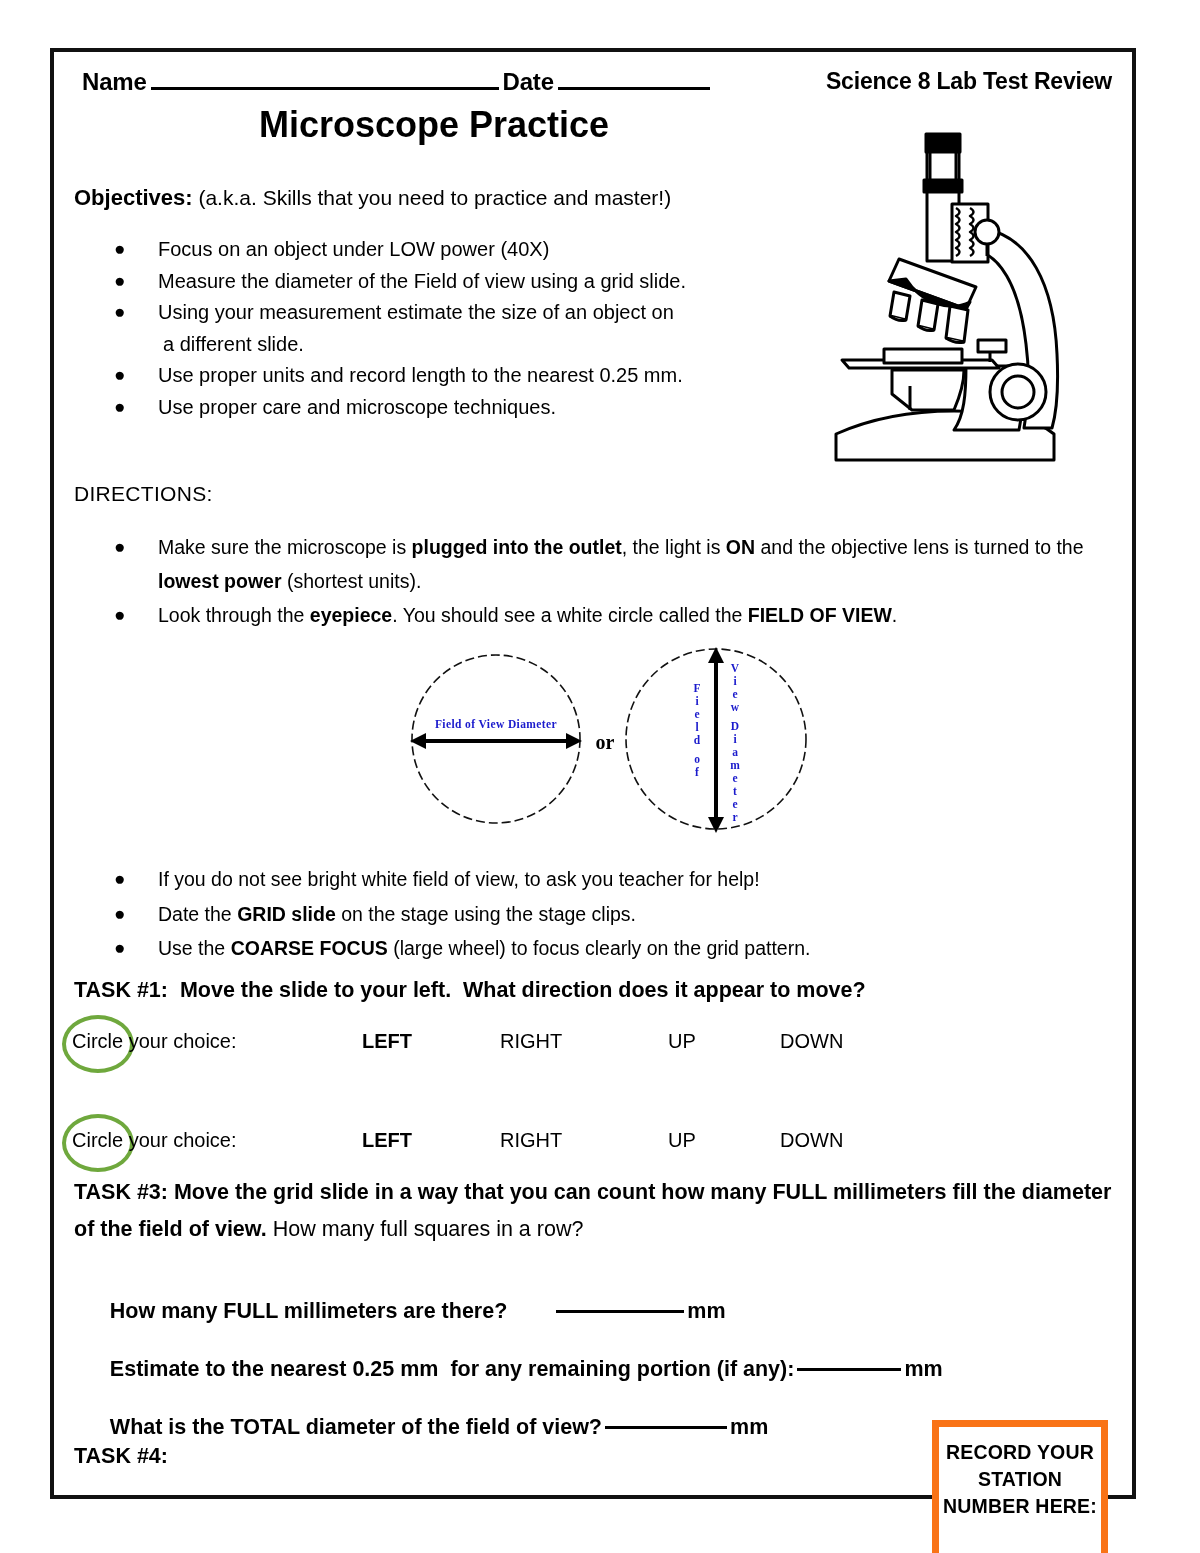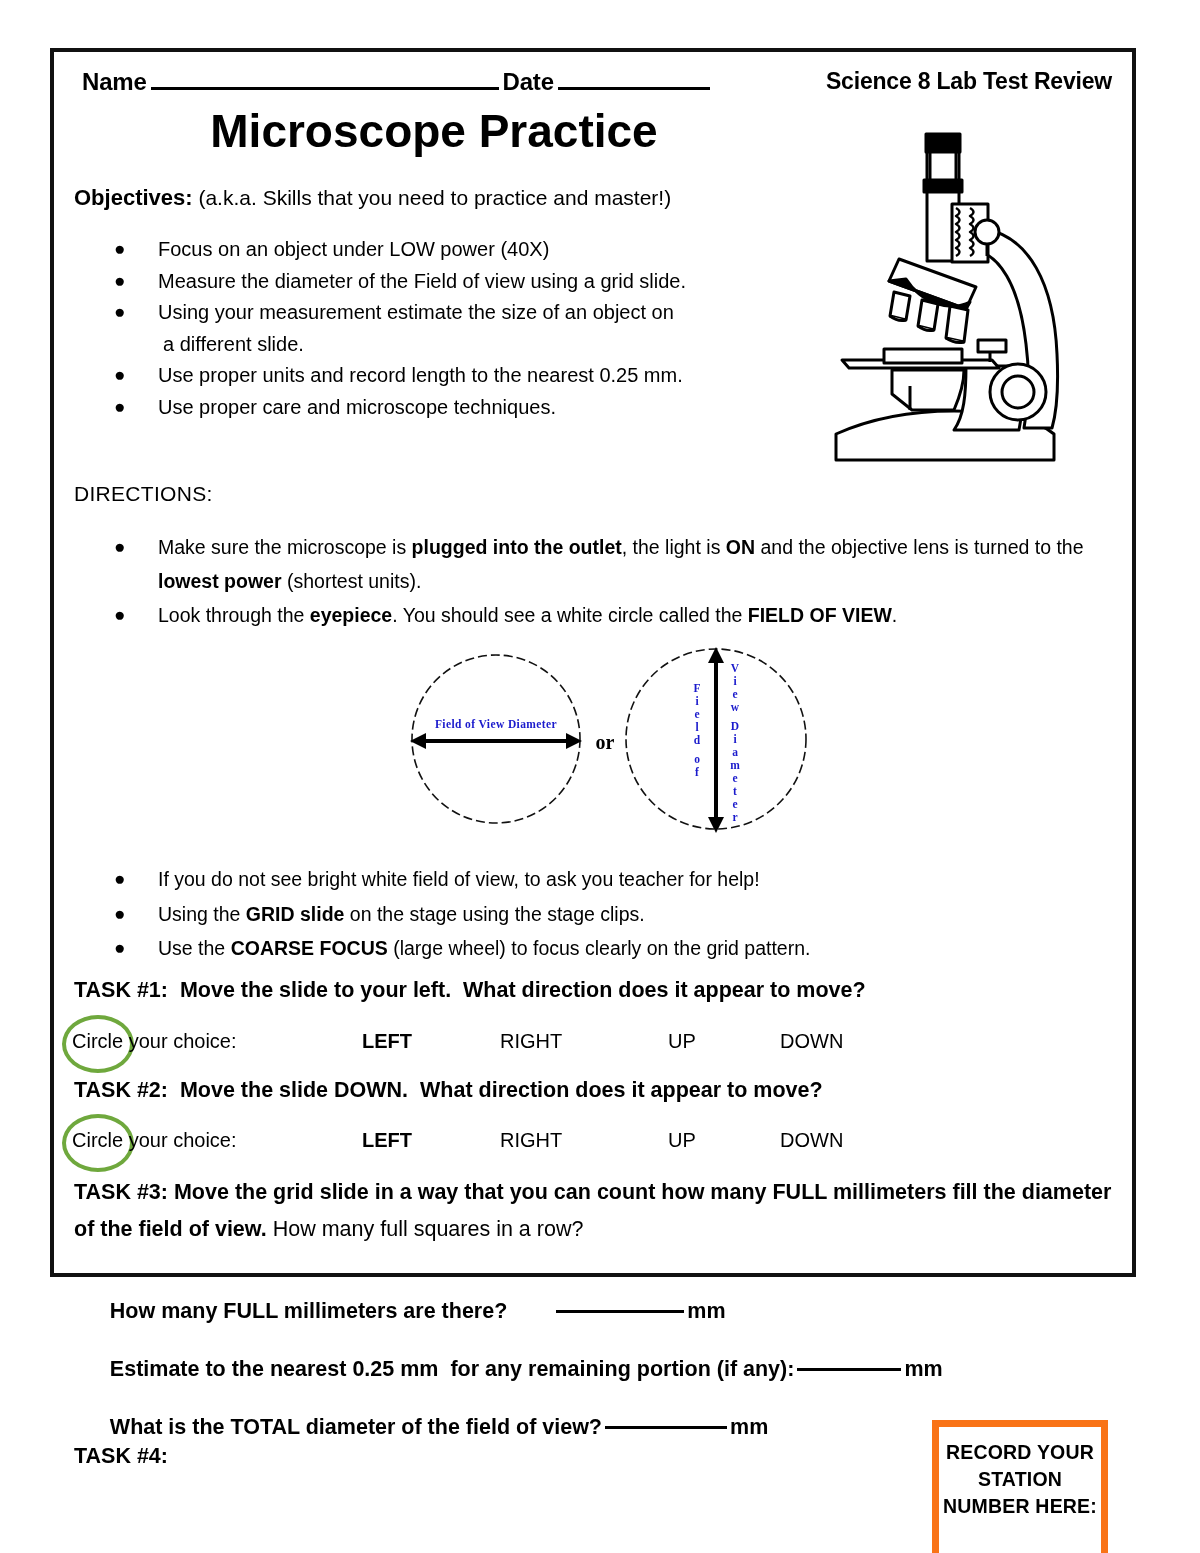--- a/index.html
+++ b/index.html
@@ -14,21 +14,21 @@
     font-family: "Liberation Sans", sans-serif;
     color: #000000;
     overflow: hidden;
   }
 
   #page {
     position: absolute;
     left: 50px;
     top: 48px;
     width: 1086px;
-    height: 1229px;
+    height: 1451px;
     border: 4px solid #111111;
     box-sizing: border-box;
     background: #ffffff;
   }
 
   .inner {
     position: absolute;
     left: 0; top: 0; right: 0; bottom: 0;
   }
 
@@ -56,21 +56,21 @@
     font-size: 23px;
     white-space: nowrap;
   }
 
   .doc-title {
     position: absolute;
     left: 0;
     top: 52px;
     width: 760px;
     text-align: center;
-    font-size: 46px;
+    font-size: 36px;
     font-weight: bold;
     letter-spacing: 0px;
   }
 
   
   .scope {
     position: absolute;
     left: 760px;
     top: 52px;
     width: 290px;
@@ -360,35 +360,34 @@
           <text x="341" y="145">e</text>
           <text x="341" y="158">t</text>
           <text x="341" y="171">e</text>
           <text x="341" y="184">r</text>
         </g>
       </svg>
     </div>
 
     <ul class="dir-list2">
       <li><span class="bullet">●</span><span>If you do not see  bright white field of view, to ask you teacher for help!</span></li>
-      <li><span class="bullet">●</span><span>Using the </span><b>GRID slide</b><span> on the stage using the stage clips.</span></li>
+      <li><span class="bullet">●</span><span>Date the </span><b>GRID slide</b><span> on the stage using the stage clips.</span></li>
       <li><span class="bullet">●</span><span>Use the </span><b>COARSE FOCUS</b><span> (large wheel) to focus clearly on the grid pattern.</span></li>
     </ul>
 
     <div class="task-line" style="top:926px;">TASK #1:  Move the slide to your left.  What direction does it appear to move?</div>
     <div class="choice-row" style="top:978px;">
       <span class="circle-mark"></span>
       <span class="choice-label"><span>Circle</span><span> your choice:</span></span>
       <span class="opt opt-left">LEFT</span>
       <span class="opt opt-right">RIGHT</span>
       <span class="opt opt-up">UP</span>
       <span class="opt opt-down">DOWN</span>
     </div>
 
-    <div class="task-line" style="top:1026px;">TASK #2:  Move the slide DOWN.  What direction does it appear to move?</div>
     <div class="choice-row" style="top:1077px;">
       <span class="circle-mark"></span>
       <span class="choice-label"><span>Circle</span><span> your choice:</span></span>
       <span class="opt opt-left">LEFT</span>
       <span class="opt opt-right">RIGHT</span>
       <span class="opt opt-up">UP</span>
       <span class="opt opt-down">DOWN</span>
     </div>
 
     <div class="task-line" style="top:1122px; width:1040px; white-space:normal; line-height:37px;">

